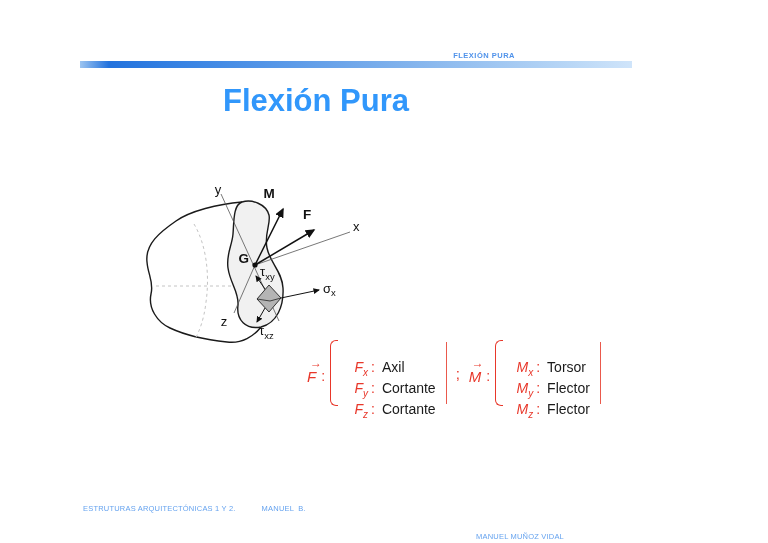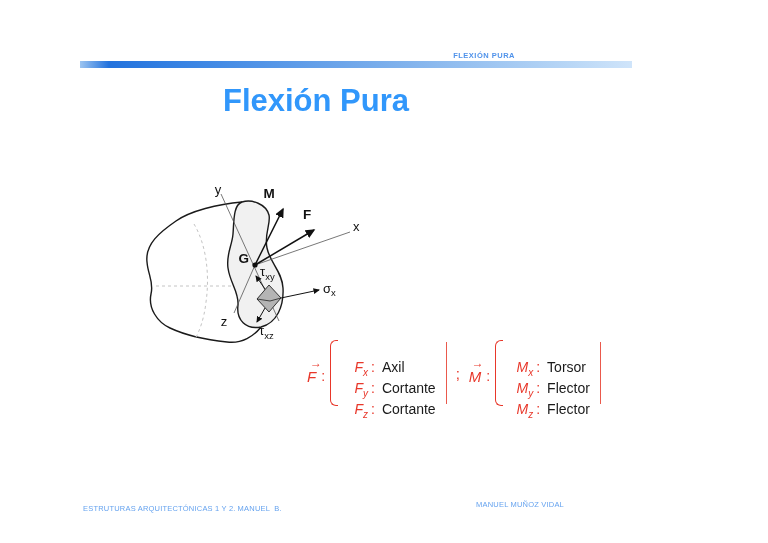--- a/index.html
+++ b/index.html
@@ -44,25 +44,25 @@
   .row{display:flex;align-items:baseline;height:21px;line-height:21px;}
   .sym{color:#e8372a;font-style:italic;width:28px;text-align:right;display:inline-block;}
   .sym sub{font-size:10px;font-style:italic;}
   .colon{color:#e8372a;margin:0 7px 0 3px;}
   .word{color:#1a1a1a;margin-top:15px;}
   .rline{width:0;height:62px;border-left:1.2px solid rgba(230,60,45,.85);margin-left:10px;flex:0 0 auto;}
   .semi{color:#e8372a;font-size:15px;margin:0 9px 0 9px;}
   
   .footer-left{
     position:absolute;left:83px;top:504px;font-size:7.5px;color:#66a3ef;
-    letter-spacing:.2px;display:flex;gap:2px;
+    letter-spacing:.2px;display:flex;gap:26px;
   }
   .footer-left span{white-space:pre;}
   .footer-right{
-    position:absolute;right:68px;top:500px;font-size:7.5px;color:#66a3ef;
+    position:absolute;right:68px;top:532px;font-size:7.5px;color:#66a3ef;
     letter-spacing:.2px;white-space:pre;
   }
 </style>
 </head>
 <body>
 
 <div class="slide">
 
   <div class="hdr-label">FLEXIÓN PURA</div>
   <div class="hdr-rule"></div>

